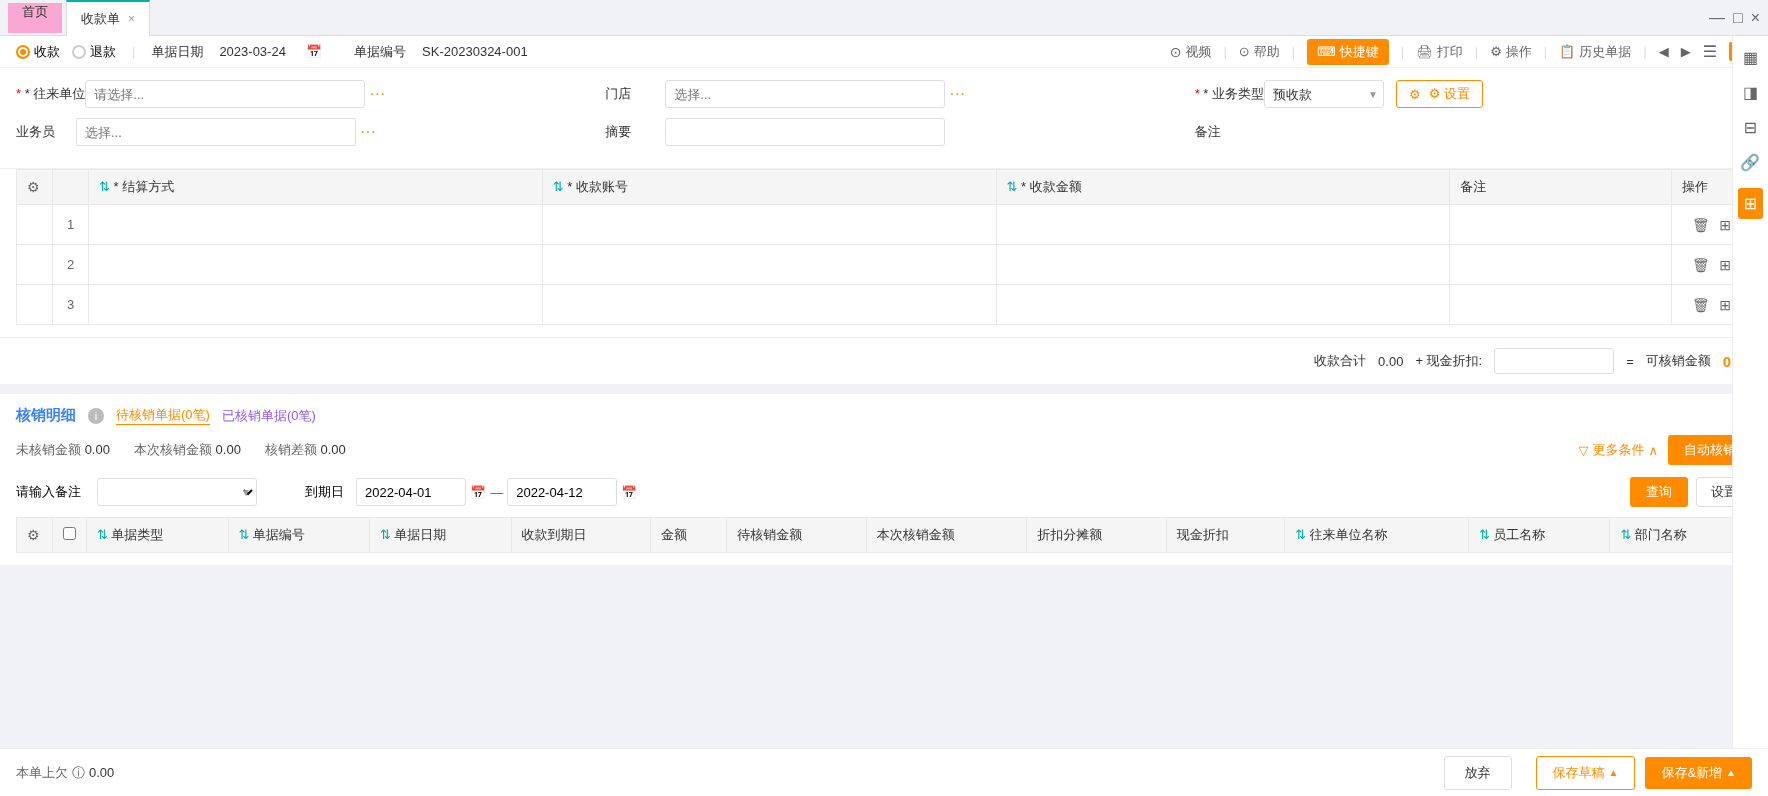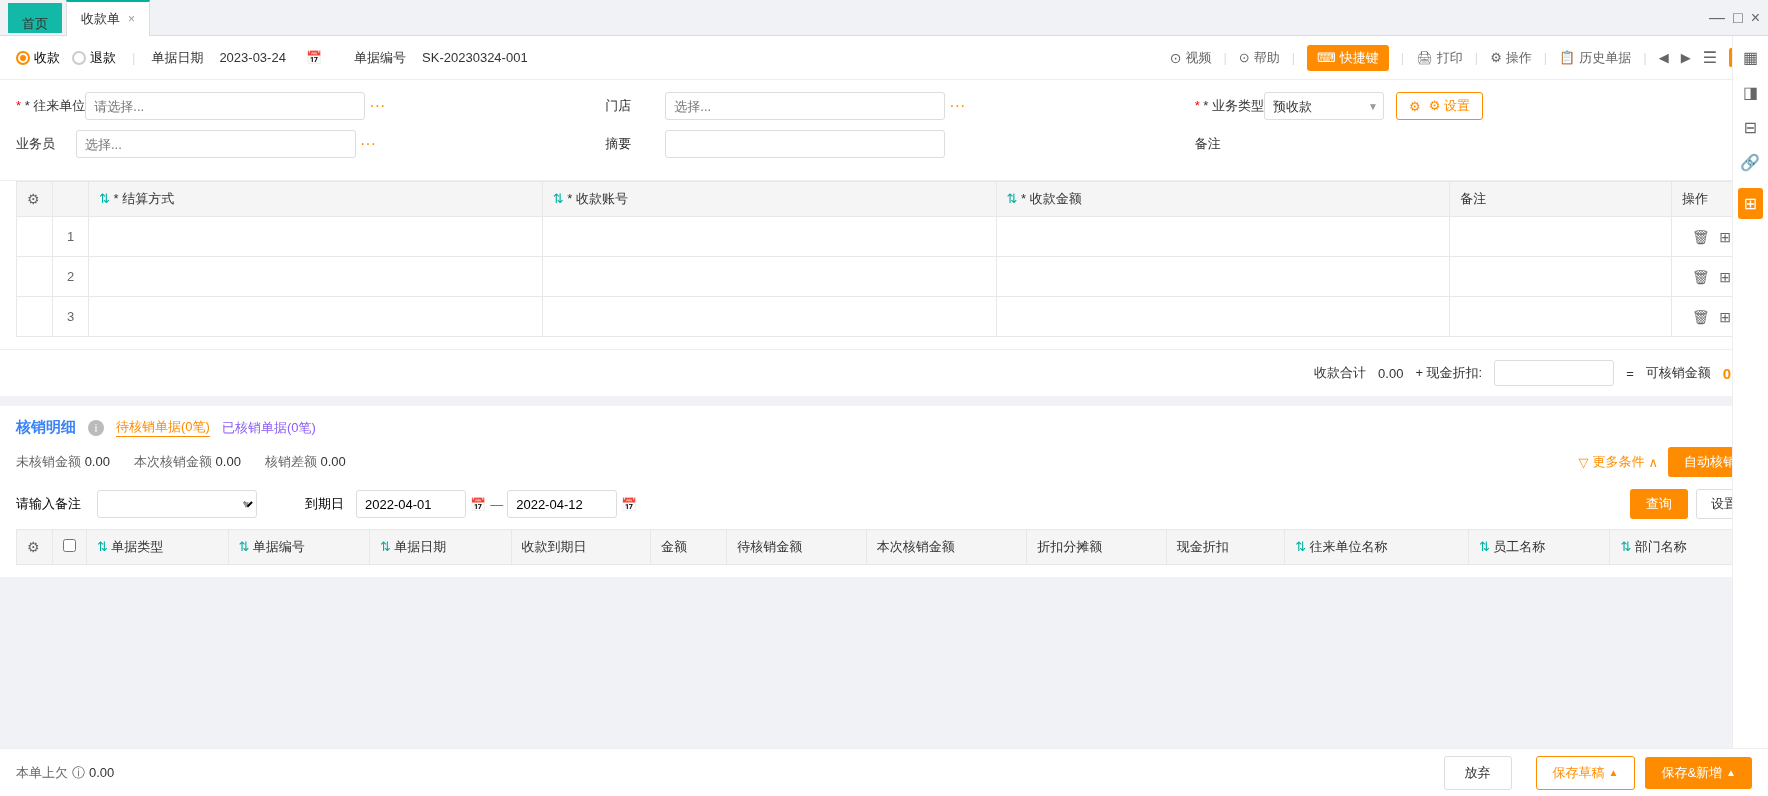--- a/index.html
+++ b/index.html
@@ -4,35 +4,35 @@
   <style>
     * { box-sizing: border-box; margin: 0; padding: 0; font-family: 'Microsoft YaHei', Arial, sans-serif; font-size: 13px; }
     body { background: #f0f2f5; width: 1768px; min-height: 796px; overflow: hidden; }
 
     
     .tab-bar {
       display: flex; align-items: center; background: #f0f2f5; height: 36px; padding: 0 8px;
       border-bottom: 1px solid #ddd;
     }
     .tab-home {
-      background: #14b8a6; color: #333; padding: 0 14px; height: 30px; display: flex; align-items: flex-end;
+      background: #f9a8d4; color: #333; padding: 0 14px; height: 30px; display: flex; align-items: flex-start;
       cursor: pointer; font-size: 13px;
     }
     .tab-active {
       background: #fff; color: #333; padding: 0 14px; height: 36px; display: flex; align-items: center;
       cursor: pointer; font-size: 13px; border-top: 2px solid #00b0a0; border-left: 1px solid #ddd; border-right: 1px solid #ddd;
       margin-left: 4px;
     }
     .tab-close { margin-left: 8px; color: #999; cursor: pointer; font-size: 12px; }
     .tab-bar-right { margin-left: auto; display: flex; align-items: center; gap: 8px; }
     .tab-bar-right span { cursor: pointer; color: #666; font-size: 16px; }
 
     
     .toolbar {
-      background: #fff; height: 44px; display: flex; align-items: center; padding: 0 16px;
+      background: #fff; height: 32px; display: flex; align-items: center; padding: 0 16px;
       border-bottom: 1px solid #eee; gap: 16px;
     }
     .radio-group { display: flex; align-items: center; gap: 12px; }
     .radio-item { display: flex; align-items: center; gap: 4px; cursor: pointer; }
     .radio-dot { width: 14px; height: 14px; border-radius: 50%; border: 2px solid #ccc; display: flex; align-items: center; justify-content: center; }
     .radio-dot.active { border-color: #ff8c00; }
     .radio-dot.active::after { content: ''; width: 6px; height: 6px; border-radius: 50%; background: #ff8c00; }
     .date-label { color: #333; }
     .date-value { color: #333; font-weight: 500; }
     .calendar-icon { color: #ff8c00; cursor: pointer; margin-left: 4px; }

